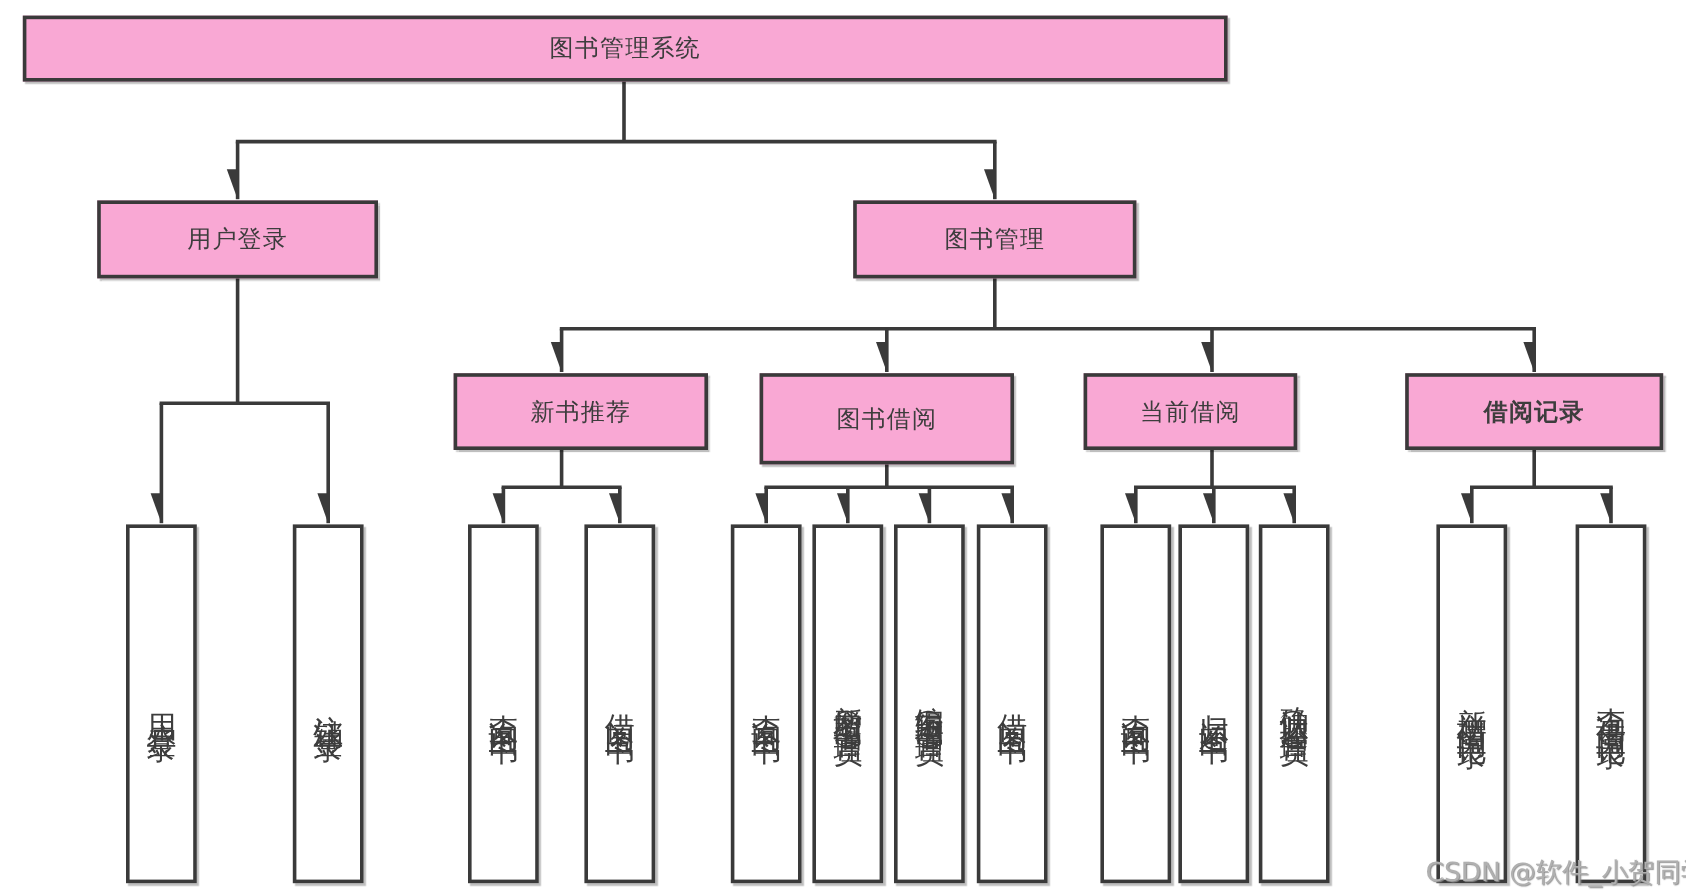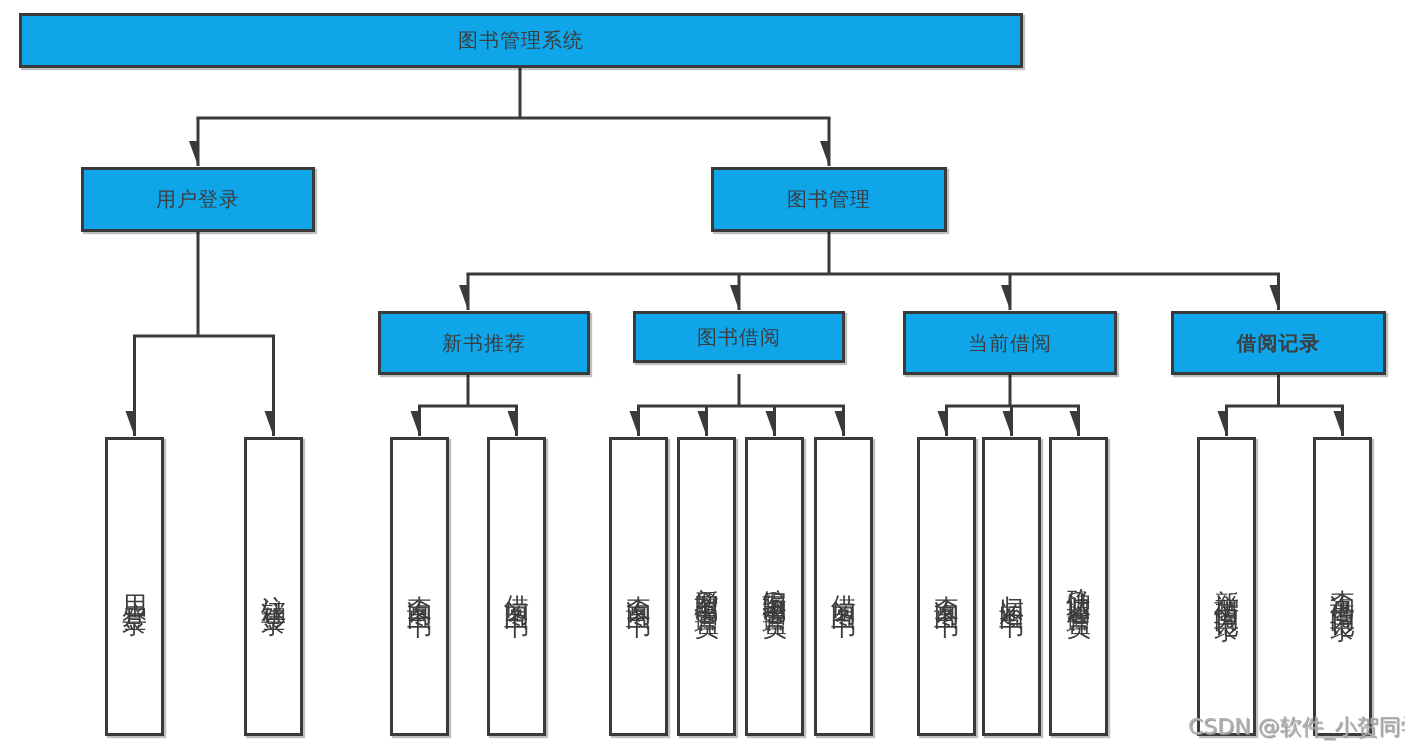--- a/index.html
+++ b/index.html
@@ -14,21 +14,21 @@
   }
   #connectors {
     position: absolute;
     left: 0; top: 0;
     width: 1405px; height: 747px;
   }
   .hbox {
     position: absolute;
     box-sizing: border-box;
     border: 3px solid #3a3a3a;
-    background: #0ea5e9;
+    background: #f9a8d4;
     display: flex;
     align-items: center;
     justify-content: center;
     font-size: 20px;
     letter-spacing: 1px;
     white-space: nowrap;
     box-shadow: 2px 2px 1px rgba(0,0,0,0.25);
     z-index: 2;
   }
   .vbox {
@@ -63,22 +63,22 @@
     text-shadow: 1px 1px 1px #8f8f8f;
     white-space: nowrap;
     z-index: 5;
     pointer-events: none;
   }
   
   #box-root  { left: 19px;   top: 13px;  width: 1004px; height: 55px; }
   #box-l2-0  { left: 81px;   top: 167px; width: 234px;  height: 65px; }
   #box-l2-1  { left: 711px;  top: 167px; width: 236px;  height: 65px; }
   #box-l3-0  { left: 362px;  top: 311px; width: 212px;  height: 64px; margin-left: 16px; }
-  #box-l3-1  { left: 633px;  top: 311px; width: 212px;  height: 52px; }
-  #box-l3-2  { left: 903px;  top: 311px; width: 214px;  height: 64px; }
+  #box-l3-1  { left: 633px;  top: 311px; width: 212px;  height: 76px; }
+  #box-l3-2  { left: 903px;  top: 311px; width: 178px;  height: 64px; }
   #box-l3-3  { left: 1171px; top: 311px; width: 215px;  height: 64px; font-weight: bold; }
   #leaf-0  { left: 105px;  }
   #leaf-1  { left: 244px;  }
   #leaf-2  { left: 390px;  }
   #leaf-3  { left: 487px;  }
   #leaf-4  { left: 609px;  }
   #leaf-5  { left: 677px;  }
   #leaf-6  { left: 745px;  }
   #leaf-7  { left: 814px;  }
   #leaf-8  { left: 917px;  }

